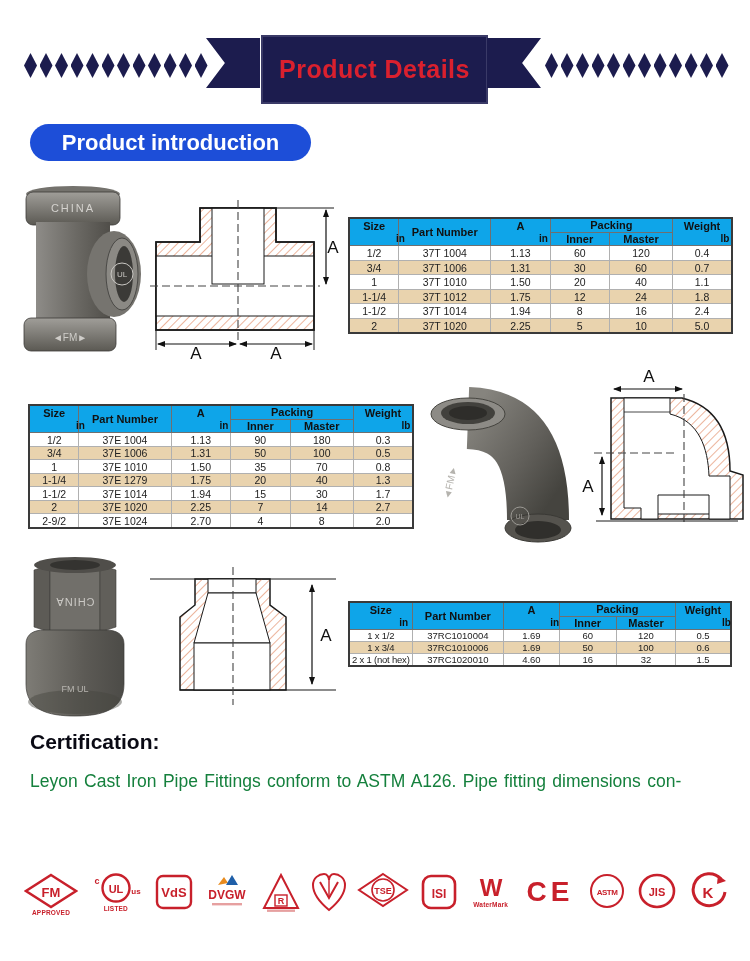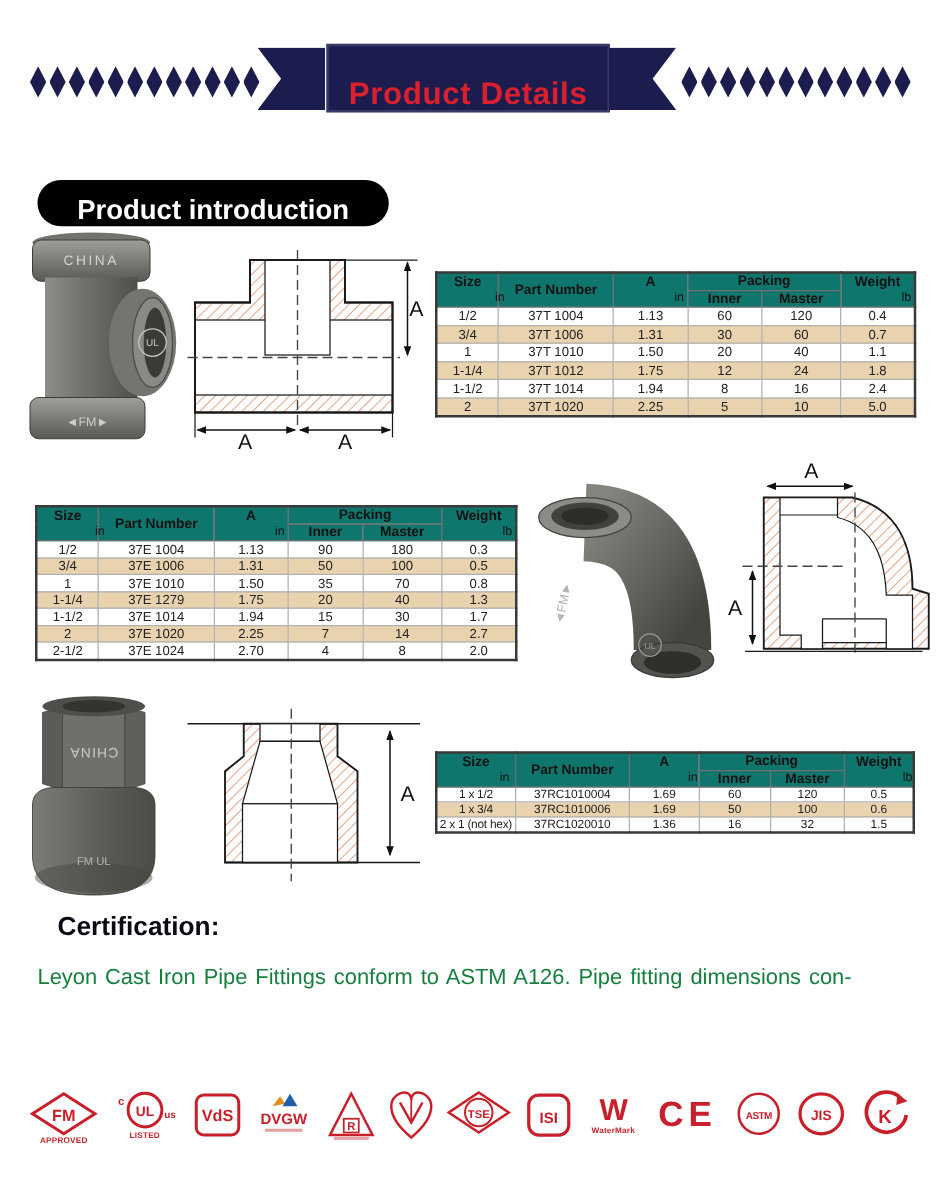--- a/index.html
+++ b/index.html
@@ -10,45 +10,45 @@
   
   .banner{position:absolute;left:0;top:0;width:750px;height:100px;}
   .diamond-row{position:absolute;top:53px;display:flex;gap:2.5px;}
   .diamond-row.left{left:24px;}
   .diamond-row.right{left:545px;}
   .dm{width:13px;height:25px;background:#1c1c4e;
       clip-path:polygon(50% 0,100% 50%,50% 100%,0 50%);}
   .ribbon-tail{position:absolute;top:38px;width:54px;height:50px;background:#1c1c4e;}
   .ribbon-tail.left{left:206px;clip-path:polygon(0 0,100% 0,100% 100%,0 100%,35% 50%);}
   .ribbon-tail.right{left:487px;clip-path:polygon(0 0,100% 0,65% 50%,100% 100%,0 100%);}
-  .ribbon-center{position:absolute;left:261px;top:35px;width:227px;height:55px;
-    background:#1c1c4e;display:flex;align-items:flex-end;justify-content:center;
+  .ribbon-center{position:absolute;left:261px;top:35px;width:227px;height:69px;
+    background:#1c1c4e;display:flex;align-items:center;justify-content:center;
     box-shadow:inset 0 0 0 2px rgba(200,200,220,0.18);}
   .ribbon-center span{color:#da202e;font-size:25px;font-weight:bold;letter-spacing:.5px;}
   
-  .pill{position:absolute;left:30px;top:124px;width:281px;height:37px;background:#000000;
-    border-radius:19px;display:flex;align-items:flex-end;justify-content:center;margin-top:20px;}
+  .pill{position:absolute;left:30px;top:124px;width:281px;height:37px;background:#1d4ed8;
+    border-radius:19px;display:flex;align-items:center;justify-content:center;}
   .pill span{color:#fff;font-size:22px;font-weight:bold;}
   
   table.spec{position:absolute;border-collapse:collapse;table-layout:fixed;background:#fff;
     border:2px solid #3a3a3a;}
-  table.spec th{background:#0f766e;border:1px solid #6f6f6f;text-align:center;padding:0;
+  table.spec th{background:#0ea5e9;border:1px solid #6f6f6f;text-align:center;padding:0;
     font-size:11px;line-height:1.15;color:#111;}
-  table.spec th .hu{font-size:10px;font-weight:normal;padding-left:46px;}
+  table.spec th .hu{font-size:10px;font-weight:bold;padding-left:46px;}
   table.spec td{border:1px solid #b0b0b0;text-align:center;padding:0;font-size:10.5px;color:#222;}
   table.spec tbody tr:nth-child(even){background:#e9d3ae;}
   table.t1{left:348px;top:217px;width:385px;}
   table.t1 td{height:13.5px;}
   table.t2{left:28px;top:404px;width:386px;}
   table.t2 td{height:12.5px;}
   table.t3{left:348px;top:601px;width:384px;}
   table.t3 td{height:10px;font-size:9.5px;}
   table.t3 td:first-child{white-space:nowrap;letter-spacing:-0.2px;}
   
-  .cert-head{position:absolute;left:46px;top:730px;font-size:21px;font-weight:bold;color:#0a0a14;}
+  .cert-head{position:absolute;left:30px;top:730px;font-size:21px;font-weight:bold;color:#0a0a14;}
   .cert-body{position:absolute;left:30px;top:762px;width:700px;font-size:17.5px;
     line-height:39px;color:#15803d;word-spacing:1.5px;}
   
   .logos{position:absolute;left:24px;top:872px;width:706px;height:64px;display:flex;
     justify-content:space-between;align-items:flex-start;}
   .logo{display:flex;flex-direction:column;align-items:center;color:#c8202b;}
   .logo .sub{font-size:6.5px;font-weight:bold;letter-spacing:.2px;margin-top:-1px;}
   .logo svg text{font-family:"Liberation Sans", sans-serif;}
   
   .art{position:absolute;}
@@ -308,21 +308,21 @@
       </tr>
       <tr>
         <td>2</td>
         <td>37E 1020</td>
         <td>2.25</td>
         <td>7</td>
         <td>14</td>
         <td>2.7</td>
       </tr>
       <tr>
-        <td>2-1/2</td>
+        <td>2-9/2</td>
         <td>37E 1024</td>
         <td>2.70</td>
         <td>4</td>
         <td>8</td>
         <td>2.0</td>
       </tr>
     </tbody>
 </table>
 
 <svg class="art" style="left:424px;top:378px" width="148" height="176" viewBox="0 0 148 176">
@@ -457,21 +457,21 @@
         <td>1 x 3/4</td>
         <td>37RC1010006</td>
         <td>1.69</td>
         <td>50</td>
         <td>100</td>
         <td>0.6</td>
       </tr>
       <tr>
         <td>2 x 1 (not hex)</td>
         <td>37RC1020010</td>
-        <td>1.36</td>
+        <td>4.60</td>
         <td>16</td>
         <td>32</td>
         <td>1.5</td>
       </tr>
     </tbody>
 </table>
 
 <div class="cert-head">Certification:</div>
 <div class="cert-body">
   <div>Leyon Cast Iron Pipe Fittings conform to ASTM A126. Pipe fitting dimensions con-</div>

